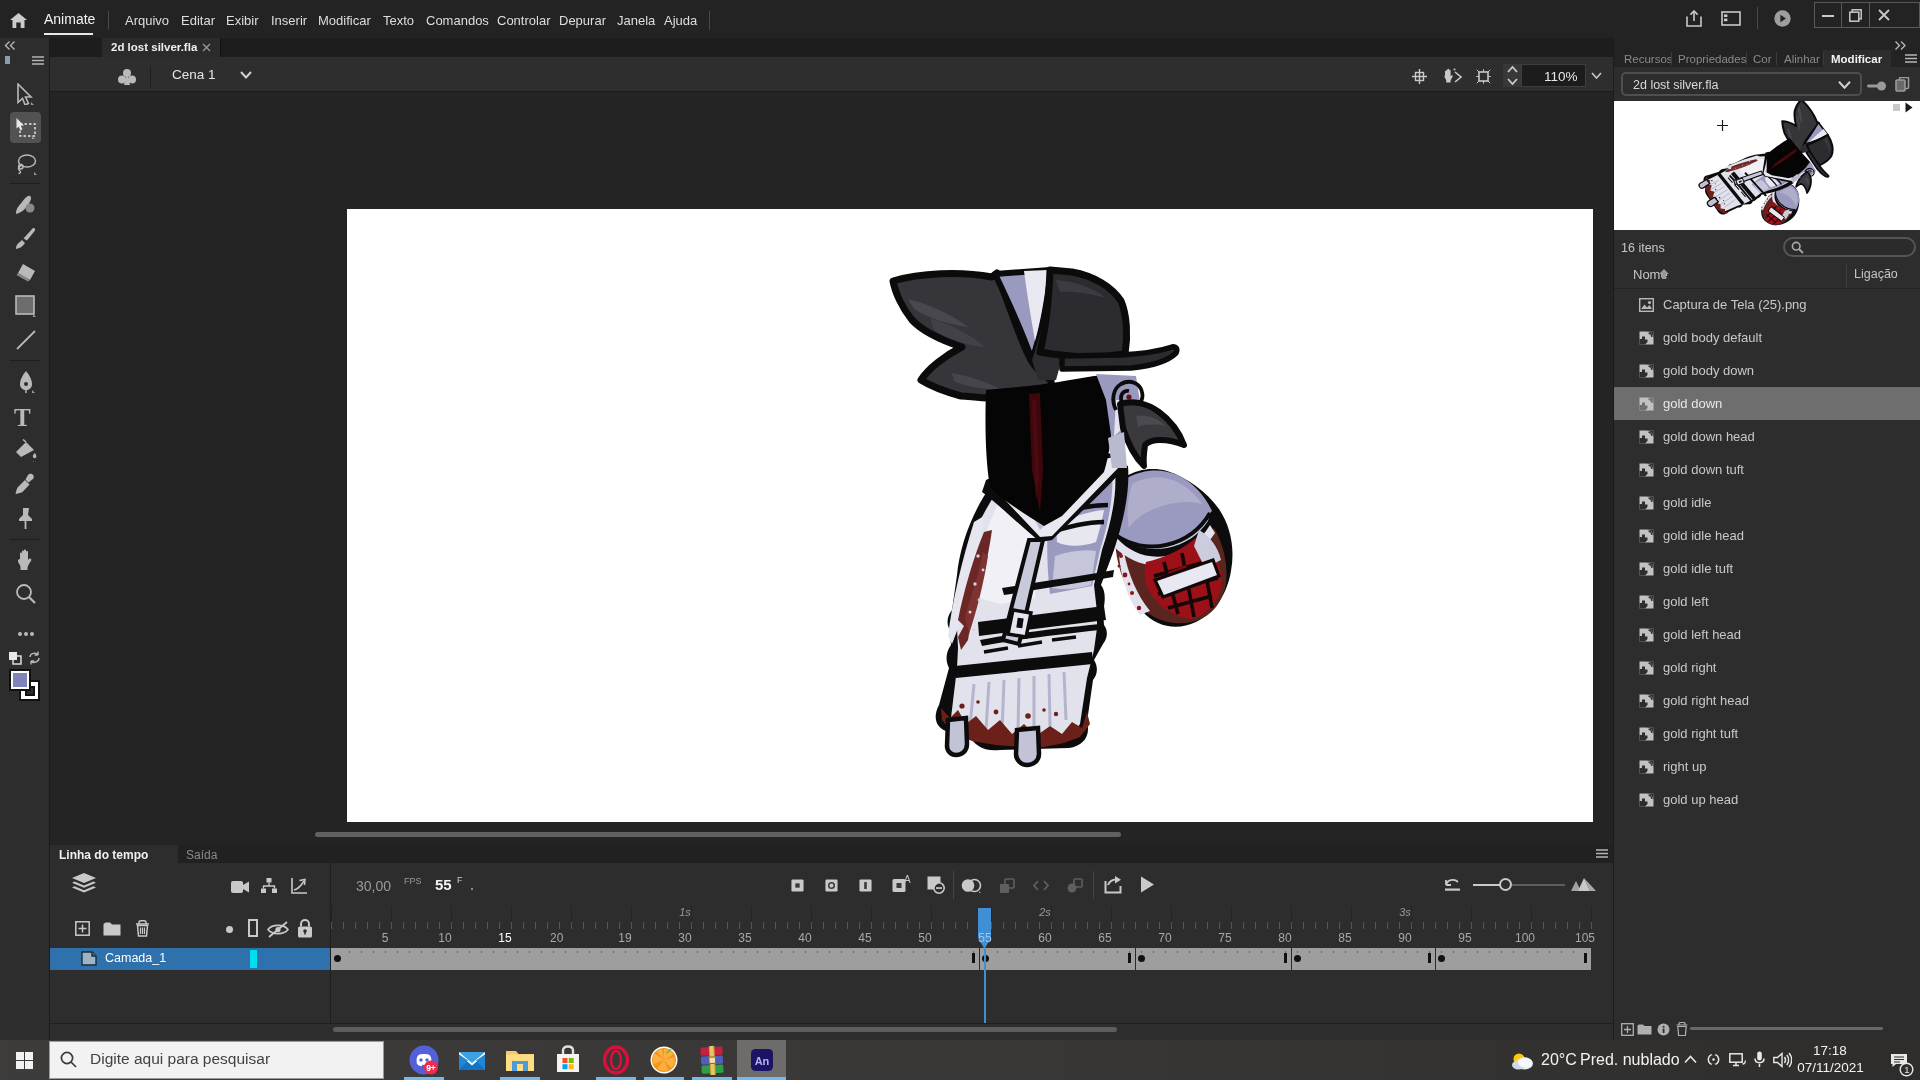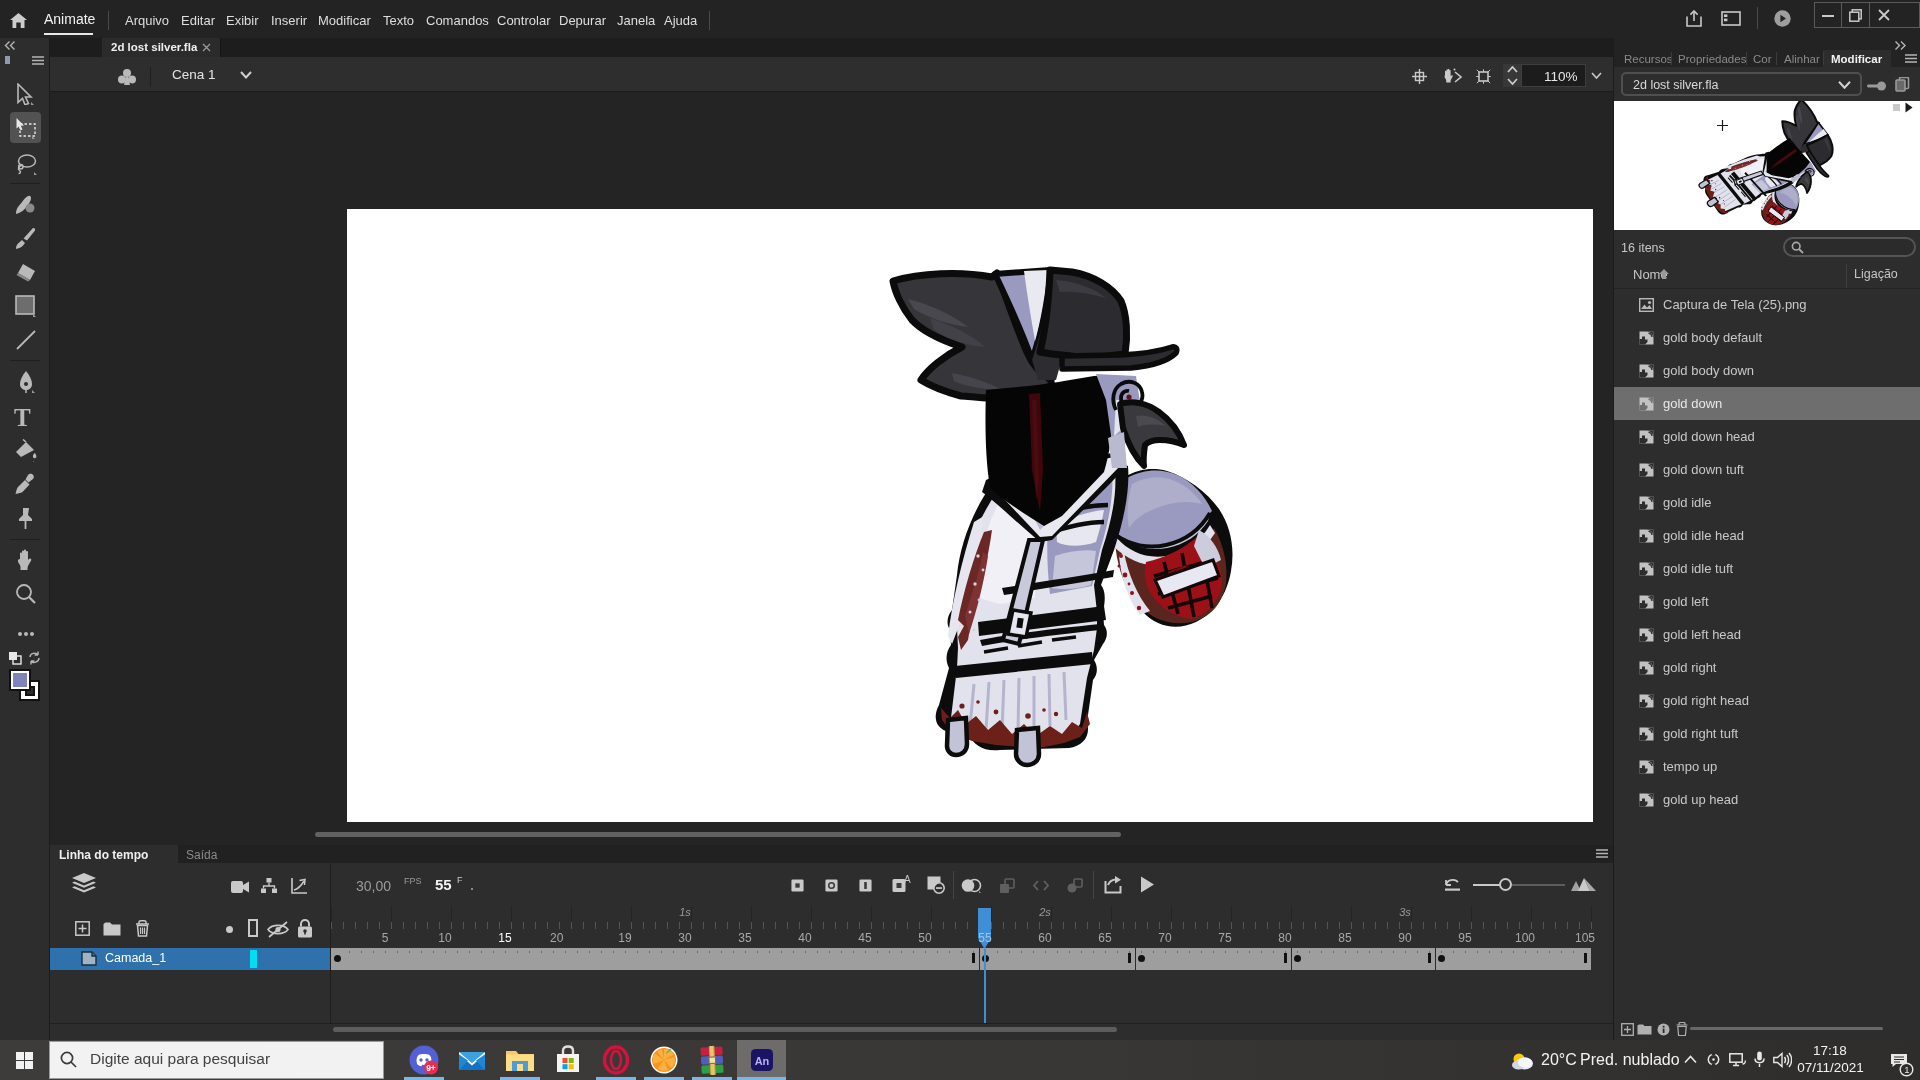--- a/index.html
+++ b/index.html
@@ -973,21 +973,21 @@
       </svg>
       <span class="abs" style="left:49px;top:688px;font-size:13px;color:#c8c8c8">gold right tuft</span>
       <svg class="abs" style="left:25px;top:722px" width="15" height="14" viewBox="0 0 15 14">
         <rect x="0.5" y="0.5" width="14" height="13" fill="#c2c2c2"></rect>
         <g fill="#2d2d2d">
           <path d="M14.5 0.5 L7 0.5 A 7.5 7 0 0 1 14.5 7 Z"></path>
           <path d="M0.5 13.5 L0.5 8 L3 8 L3 5.5 L6 5.5 L6 8.5 L8.5 8.5 L8.5 11 L6 13.5 Z"></path>
         </g>
         <path d="M9.5 2.2 A 4.5 4.2 0 0 1 13 6" fill="none" stroke="#2d2d2d" stroke-width="1.3"></path>
       </svg>
-      <span class="abs" style="left:49px;top:721px;font-size:13px;color:#c8c8c8">tempo up</span>
+      <span class="abs" style="left:49px;top:721px;font-size:13px;color:#c8c8c8">right up</span>
       <svg class="abs" style="left:25px;top:755px" width="15" height="14" viewBox="0 0 15 14">
         <rect x="0.5" y="0.5" width="14" height="13" fill="#c2c2c2"></rect>
         <g fill="#2d2d2d">
           <path d="M14.5 0.5 L7 0.5 A 7.5 7 0 0 1 14.5 7 Z"></path>
           <path d="M0.5 13.5 L0.5 8 L3 8 L3 5.5 L6 5.5 L6 8.5 L8.5 8.5 L8.5 11 L6 13.5 Z"></path>
         </g>
         <path d="M9.5 2.2 A 4.5 4.2 0 0 1 13 6" fill="none" stroke="#2d2d2d" stroke-width="1.3"></path>
       </svg>
       <span class="abs" style="left:49px;top:754px;font-size:13px;color:#c8c8c8">gold up head</span>
       <svg class="abs" style="left:7px;top:985px" width="13" height="13" viewBox="0 0 13 13">

